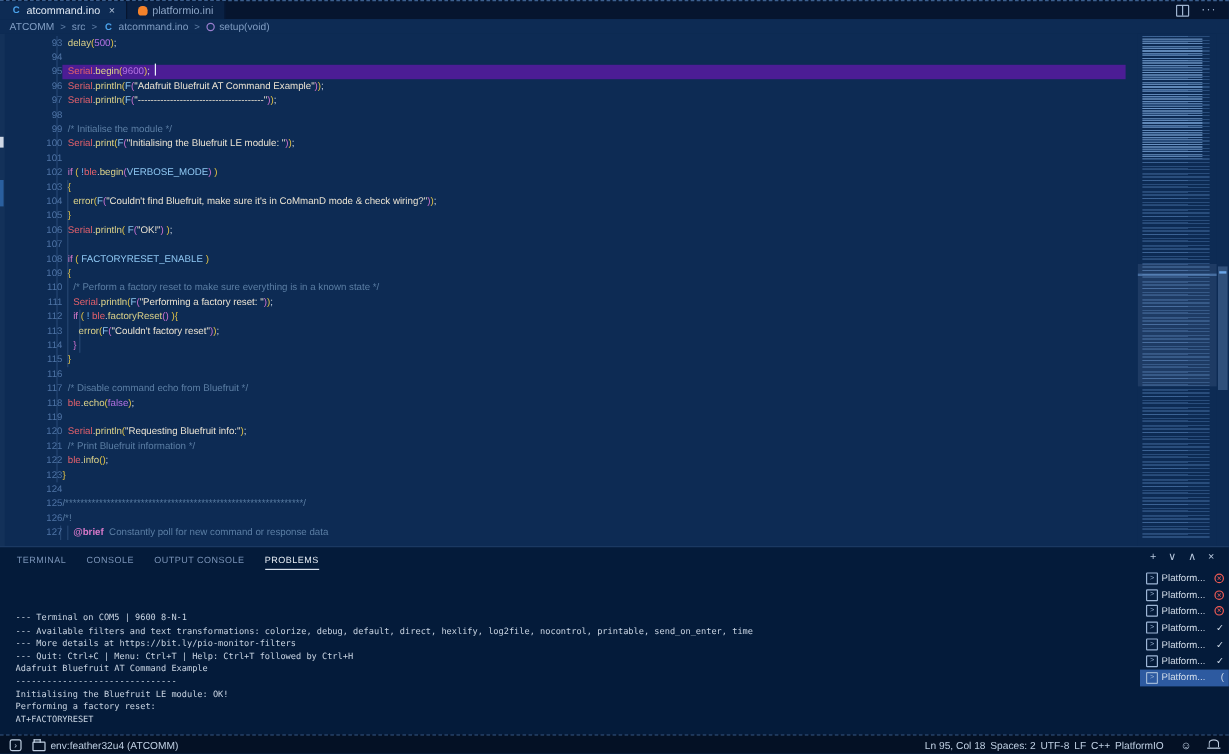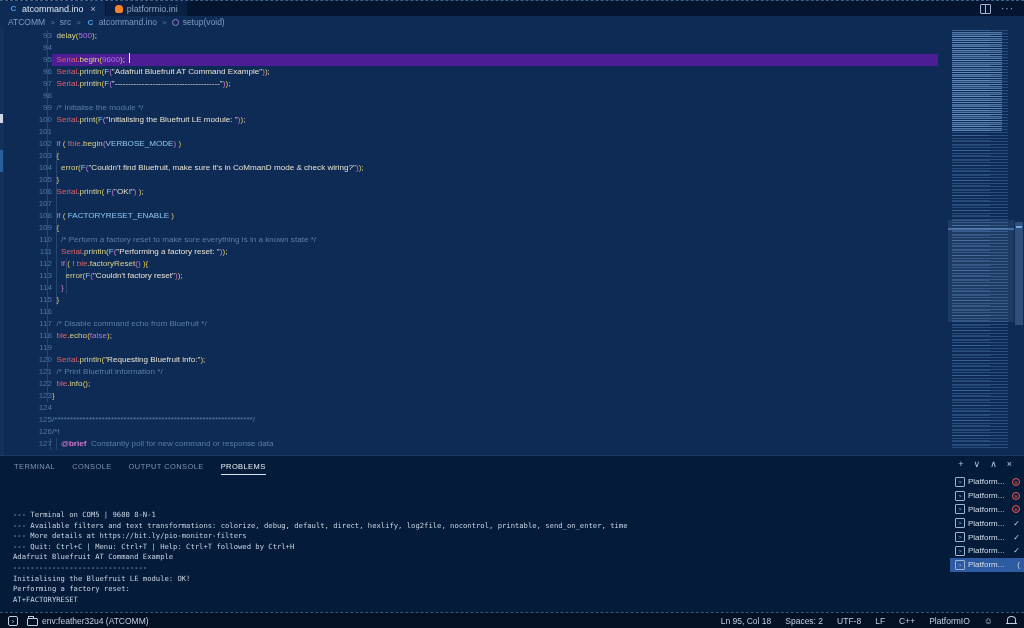--- a/index.html
+++ b/index.html
@@ -225,21 +225,21 @@
     </div>
 </div>
 
 <div class="statusbar">
   <span class="rm-ico">›</span>
   <span class="sb-item">
     <span class="fold-ico"></span>
     <span>env:feather32u4 (ATCOMM)</span>
   </span>
   <span class="sb-right">
-    <span id="sb-right-items" style="display:flex;gap:14px">
+    <span id="sb-right-items" style="display:flex;gap:4px">
         <span class="sb-item">Ln 95, Col 18</span>
         <span class="sb-item">Spaces: 2</span>
         <span class="sb-item">UTF-8</span>
         <span class="sb-item">LF</span>
         <span class="sb-item">C++</span>
         <span class="sb-item">PlatformIO</span>
       </span>
     <span class="smiley">☺</span>
     <span class="bell"></span>
   </span>

